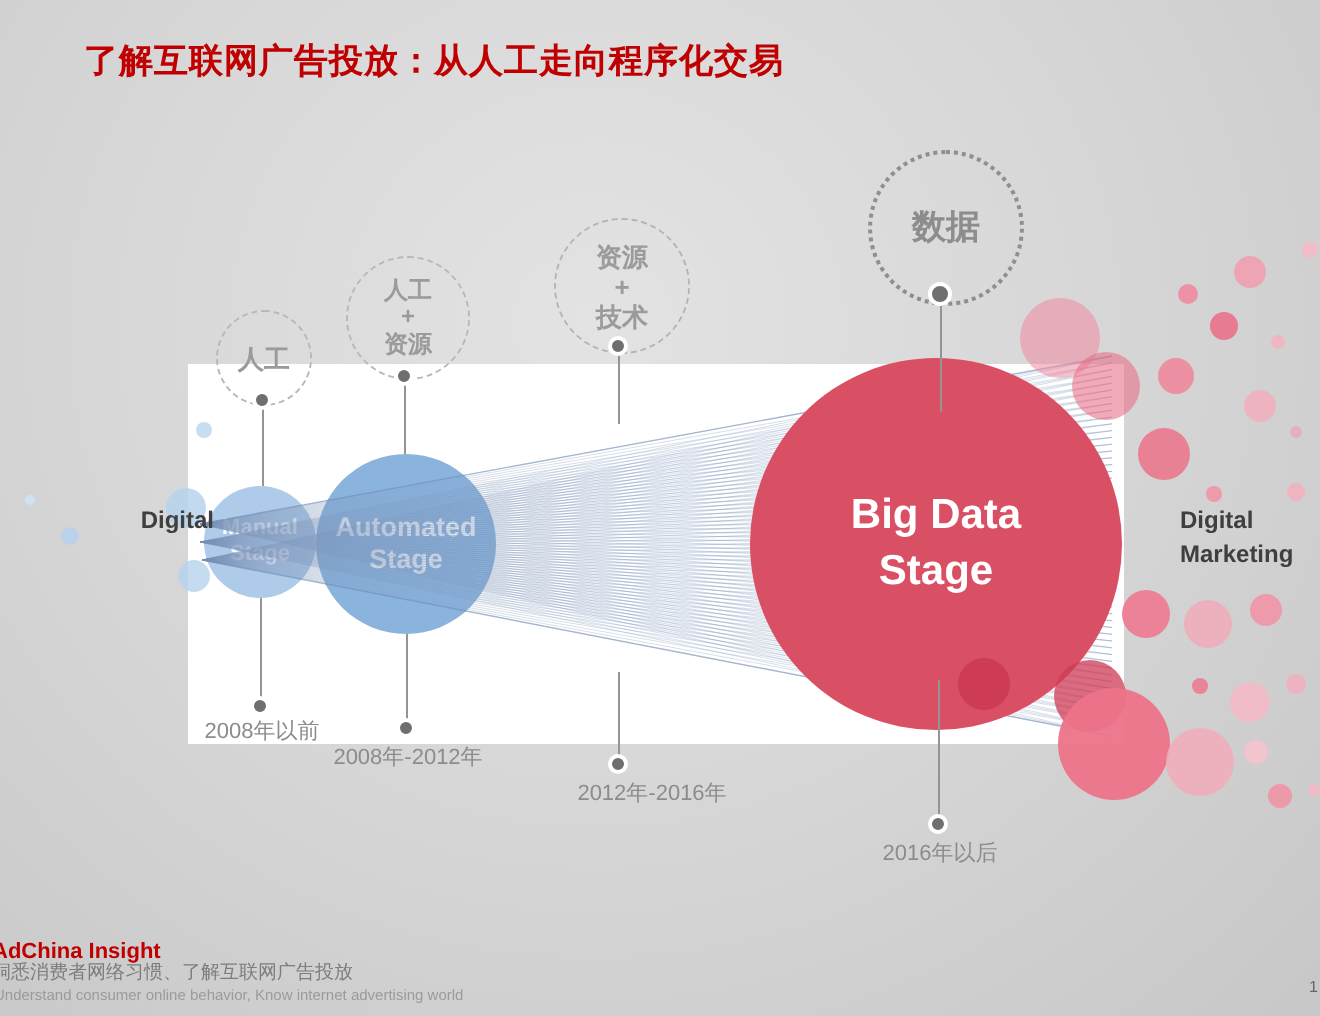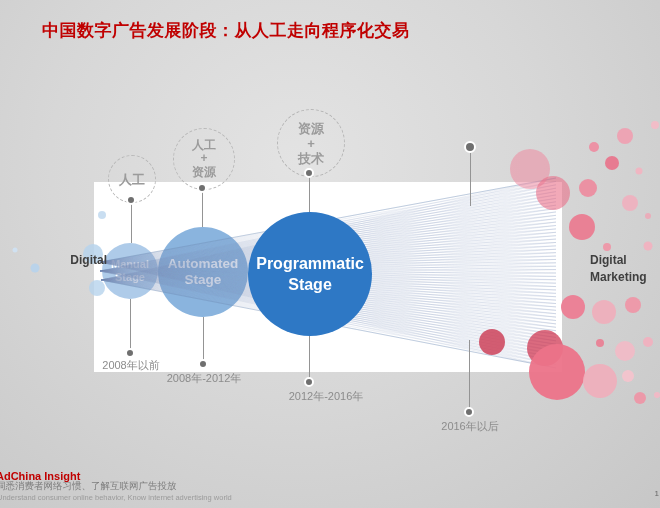--- a/index.html
+++ b/index.html
@@ -82,21 +82,21 @@
   .page-number{
     position:absolute;right:1px;top:489px;
     font-size:8px;color:#666666;z-index:6;
   }
 </style>
 </head>
 <body>
 
 <div class="slide">
 
-  <div class="title">中国数字广告发展阶段：从人工走向程序化交易</div>
+  <div class="title">了解互联网广告投放：从人工走向程序化交易</div>
 
   <div class="panel"></div>
 
   <svg class="layer deco-left" width="660" height="508">
     <circle cx="93" cy="254" r="10" fill="#b7d3ec" opacity="0.85"></circle>
     <circle cx="97" cy="288" r="8" fill="#b7d3ec" opacity="0.8"></circle>
     <circle cx="35" cy="268" r="4.5" fill="#b7d3ec" opacity="0.9"></circle>
     <circle cx="15" cy="250" r="2.5" fill="#cfe2f4" opacity="0.9"></circle>
     <circle cx="102" cy="215" r="4" fill="#c3daf0" opacity="0.9"></circle>
   </svg>
@@ -277,22 +277,22 @@
       <line x1="101" y1="280" x2="556" y2="351.0357142857143" stroke="rgba(125,150,185,0.30)" stroke-width="0.5"></line>
       <line x1="101" y1="280" x2="556" y2="354.42857142857144" stroke="rgba(125,150,185,0.30)" stroke-width="0.5"></line>
       <line x1="101" y1="280" x2="556" y2="357.82142857142856" stroke="rgba(125,150,185,0.30)" stroke-width="0.5"></line>
       <line x1="101" y1="280" x2="556" y2="361.2142857142857" stroke="rgba(125,150,185,0.30)" stroke-width="0.5"></line>
       <line x1="101" y1="280" x2="556" y2="364.6071428571429" stroke="rgba(125,150,185,0.30)" stroke-width="0.5"></line>
       <line x1="101" y1="280" x2="556" y2="368" stroke="rgba(125,150,185,0.30)" stroke-width="0.5"></line>
       <line x1="100" y1="262" x2="556" y2="178" stroke="rgba(110,140,180,0.5)" stroke-width="0.7"></line>
       <line x1="101" y1="280" x2="556" y2="368" stroke="rgba(110,140,180,0.5)" stroke-width="0.7"></line>
     </svg>
 
-  <div class="stage-circle stage-front c-programmatic">
-    <span class="stage-label l-programmatic">Programmatic Stage</span>
+  <div class="stage-circle stage-front c-bigdata">
+    <span class="stage-label l-bigdata">Big Data Stage</span>
   </div>
 
   <svg class="layer deco-right" width="660" height="508">
     <circle cx="530" cy="169" r="20" fill="#ee8ba0" opacity="0.55"></circle>
     <circle cx="553" cy="193" r="17" fill="#e96f88" opacity="0.6"></circle>
     <circle cx="594" cy="147" r="5" fill="#ee8ba0" opacity="0.9"></circle>
     <circle cx="625" cy="136" r="8" fill="#f09fb0" opacity="0.9"></circle>
     <circle cx="655" cy="125" r="4" fill="#f4bac6" opacity="0.9"></circle>
     <circle cx="612" cy="163" r="7" fill="#e8768d" opacity="0.95"></circle>
     <circle cx="639" cy="171" r="3.5" fill="#f3b2c0" opacity="0.9"></circle>
@@ -317,20 +317,21 @@
     <circle cx="657" cy="395" r="3" fill="#f4b8c5" opacity="0.9"></circle>
   </svg>
 
   <div class="tag-circle t1">人工</div>
   <div class="tag-circle t2">人工
 +
 资源</div>
   <div class="tag-circle t3">资源
 +
 技术</div>
+  <div class="tag-circle t4">数据</div>
 
   <div class="vline" style="left:131px;top:204px;height:39px;"></div>
   <div class="vline" style="left:202px;top:192px;height:35px;"></div>
   <div class="vline" style="left:309px;top:177px;height:35px;"></div>
   <div class="vline" style="left:470px;top:153px;height:53px;"></div>
   <div class="vline" style="left:130px;top:299px;height:50px;"></div>
   <div class="vline" style="left:203px;top:317px;height:43px;"></div>
   <div class="vline" style="left:309px;top:336px;height:42px;"></div>
   <div class="vline" style="left:469px;top:340px;height:68px;"></div>
 

